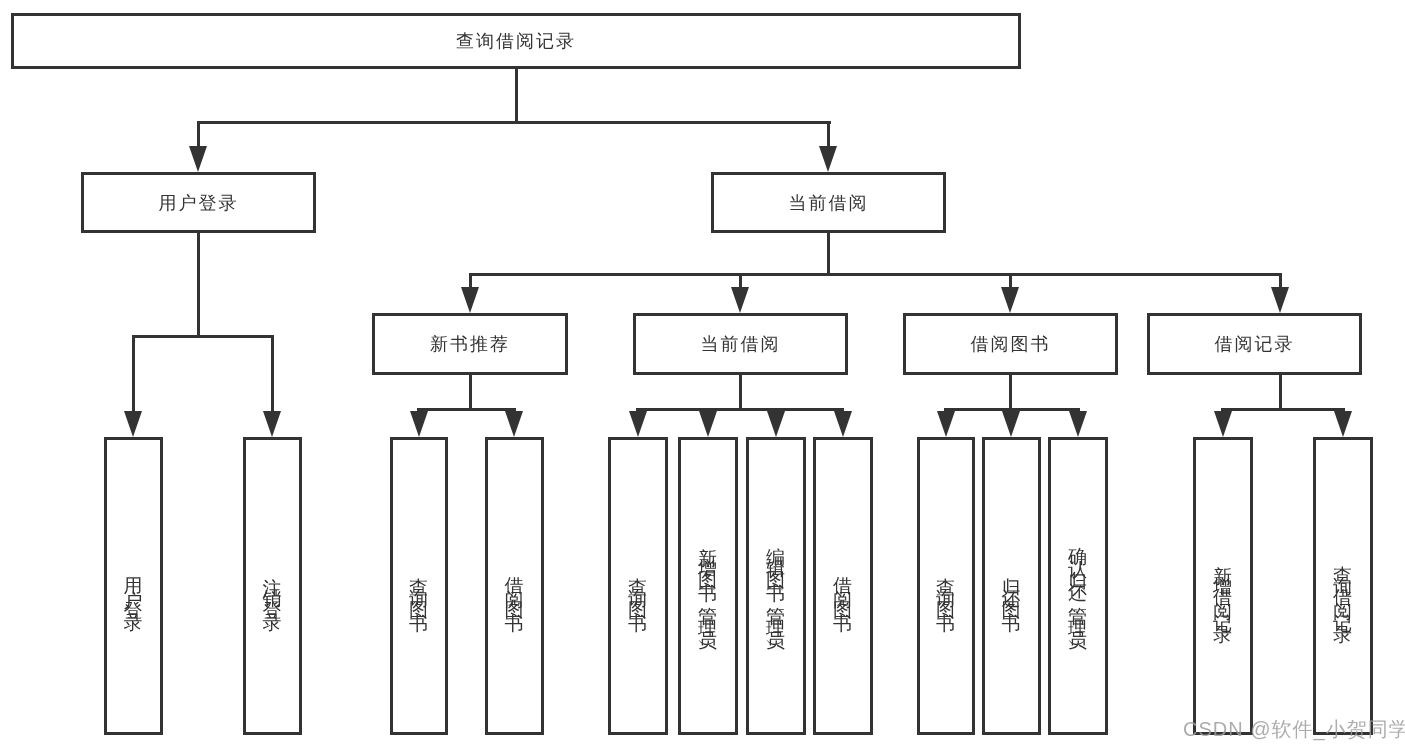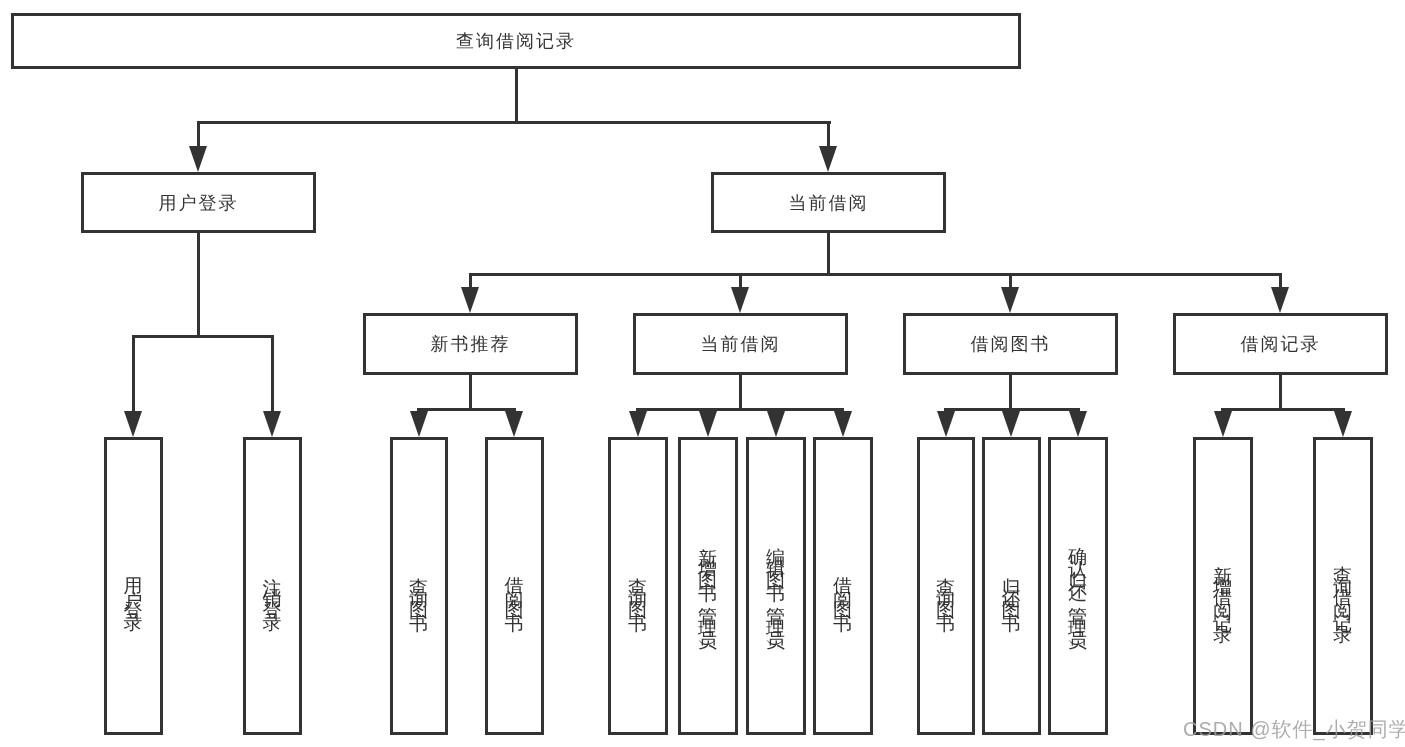--- a/index.html
+++ b/index.html
@@ -38,30 +38,30 @@
     <span>查询借阅记录</span>
   </div>
 
   <div class="box h" style="left:81px;top:172px;width:235px;height:61px">
     <span>用户登录</span>
   </div>
   <div class="box h" style="left:711px;top:172px;width:235px;height:61px">
     <span>当前借阅</span>
   </div>
 
-  <div class="box h" style="left:363px;top:313px;width:215px;height:62px">
+  <div class="box h" style="left:372px;top:313px;width:196px;height:62px">
     <span>新书推荐</span>
   </div>
   <div class="box h" style="left:633px;top:313px;width:215px;height:62px">
     <span>当前借阅</span>
   </div>
   <div class="box h" style="left:903px;top:313px;width:215px;height:62px">
     <span>借阅图书</span>
   </div>
-  <div class="box h" style="left:1173px;top:313px;width:215px;height:62px">
+  <div class="box h" style="left:1147px;top:313px;width:215px;height:62px">
     <span>借阅记录</span>
   </div>
 
   <div class="box" style="left:104px;top:437px;width:59px;height:298px">
     <span class="vtext">用户登录</span>
   </div>
   <div class="box" style="left:243px;top:437px;width:59px;height:298px">
     <span class="vtext">注销登录</span>
   </div>
 

